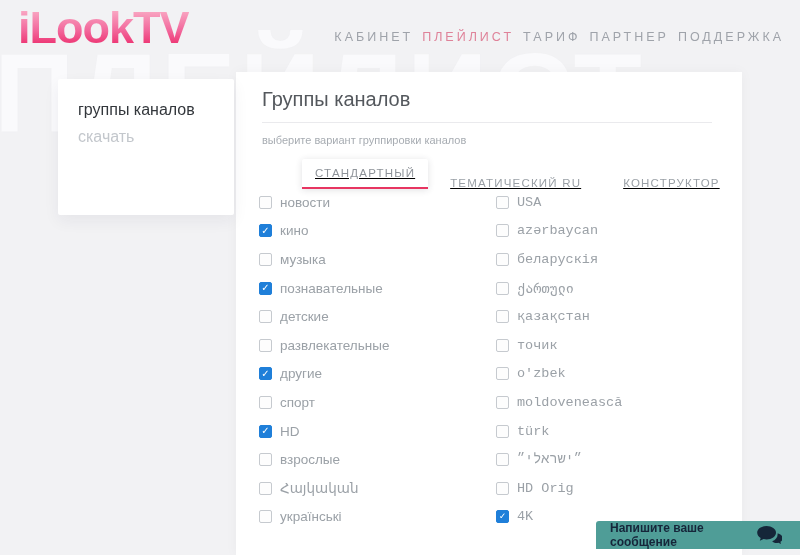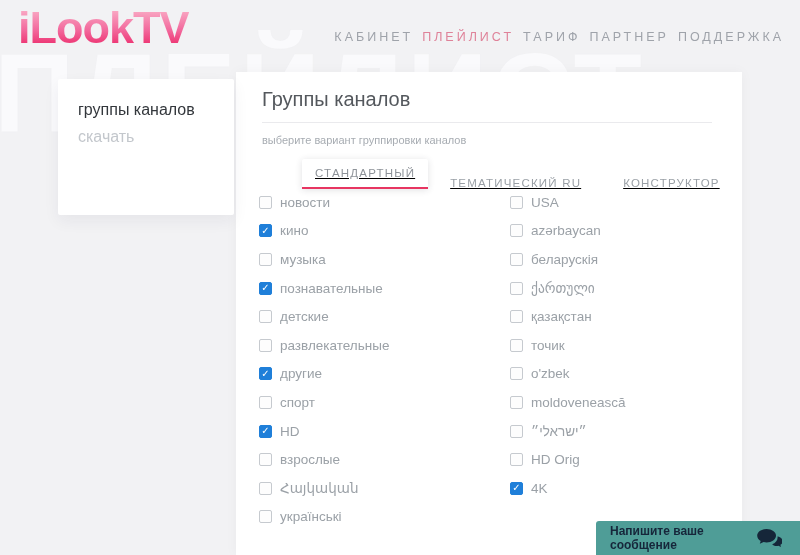--- a/index.html
+++ b/index.html
@@ -70,35 +70,35 @@
   .tab.active{
     background:#fff;color:#8e9399;
     padding:8px 13px;border-bottom:2px solid #e73561;border-radius:2px 2px 0 0;
     box-shadow:0 1px 7px rgba(40,40,60,.14);
   }
   .tab + .tab{margin-left:22px;}
   .tab.t3{margin-left:42px;}
   
   .check-col{position:absolute;top:116px;width:230px;}
   .col-left{left:23px;}
-  .col-right{left:274px;}
+  .col-right{left:260px;font-family:Liberation Mono, monospace;}
   .check-row{height:28.6px;display:flex;align-items:center;cursor:pointer;}
   .cbox{
     width:13px;height:13px;box-sizing:border-box;flex:0 0 13px;
     border:1px solid #c6cacf;border-radius:2px;background:#fdfdfd;
     display:flex;align-items:center;justify-content:center;
   }
   .cbox.checked{
     background:#1f7fd9;border-color:#1f7fd9;
     color:#fff;font-size:10px;font-weight:700;line-height:1;
   }
   .check-label{margin-left:8px;font-size:13.5px;color:#9ba1a7;}
   
   .chat{
-    position:absolute;left:596px;top:521px;width:204px;height:34px;z-index:4;
+    position:absolute;left:596px;top:521px;width:204px;height:28px;z-index:4;
     background:#4f9d97;border-radius:3px 0 0 0;
     display:flex;align-items:center;justify-content:space-between;
     padding:0 18px 0 14px;box-sizing:border-box;cursor:pointer;
   }
   .chat-label{font-size:12px;font-weight:700;color:#16263a;}
   .chat-icon{display:flex;align-items:center;}
 </style>
 </head>
 <body>
 
@@ -204,20 +204,24 @@
         <span class="cbox"></span>
         <span class="check-label">точик</span>
       </div>
       <div class="check-row">
         <span class="cbox"></span>
         <span class="check-label">o'zbek</span>
       </div>
       <div class="check-row">
         <span class="cbox"></span>
         <span class="check-label">moldovenească</span>
+      </div>
+      <div class="check-row">
+        <span class="cbox"></span>
+        <span class="check-label">türk</span>
       </div>
       <div class="check-row">
         <span class="cbox"></span>
         <span class="check-label">״ישראלי״</span>
       </div>
       <div class="check-row">
         <span class="cbox"></span>
         <span class="check-label">HD Orig</span>
       </div>
       <div class="check-row">

